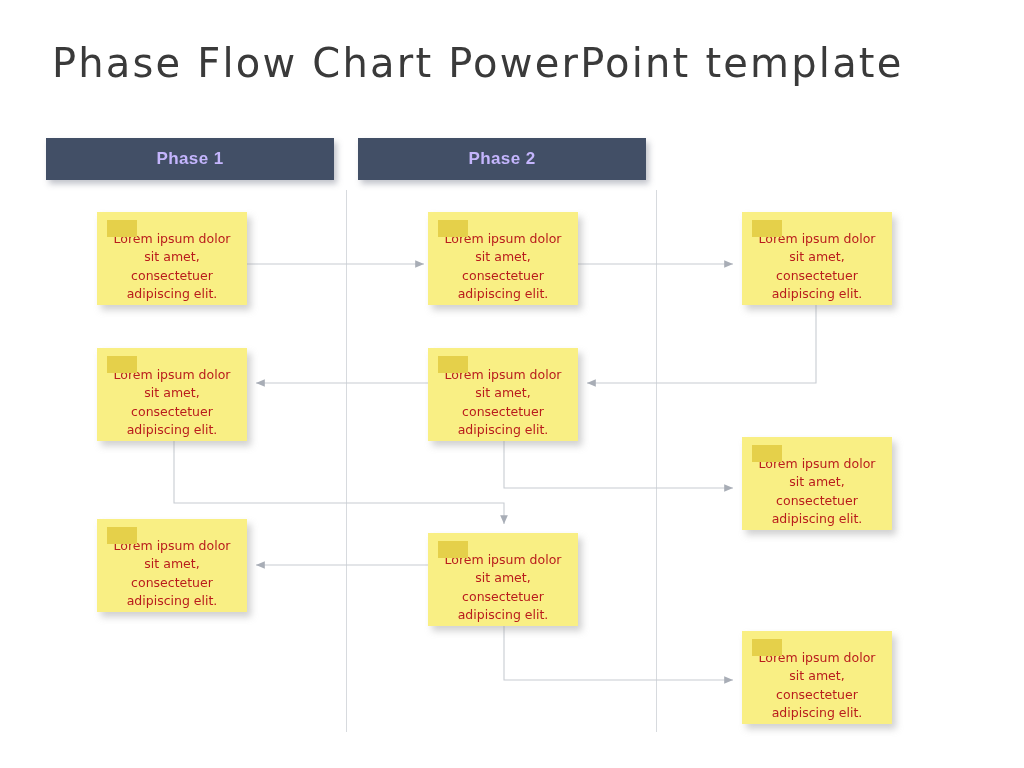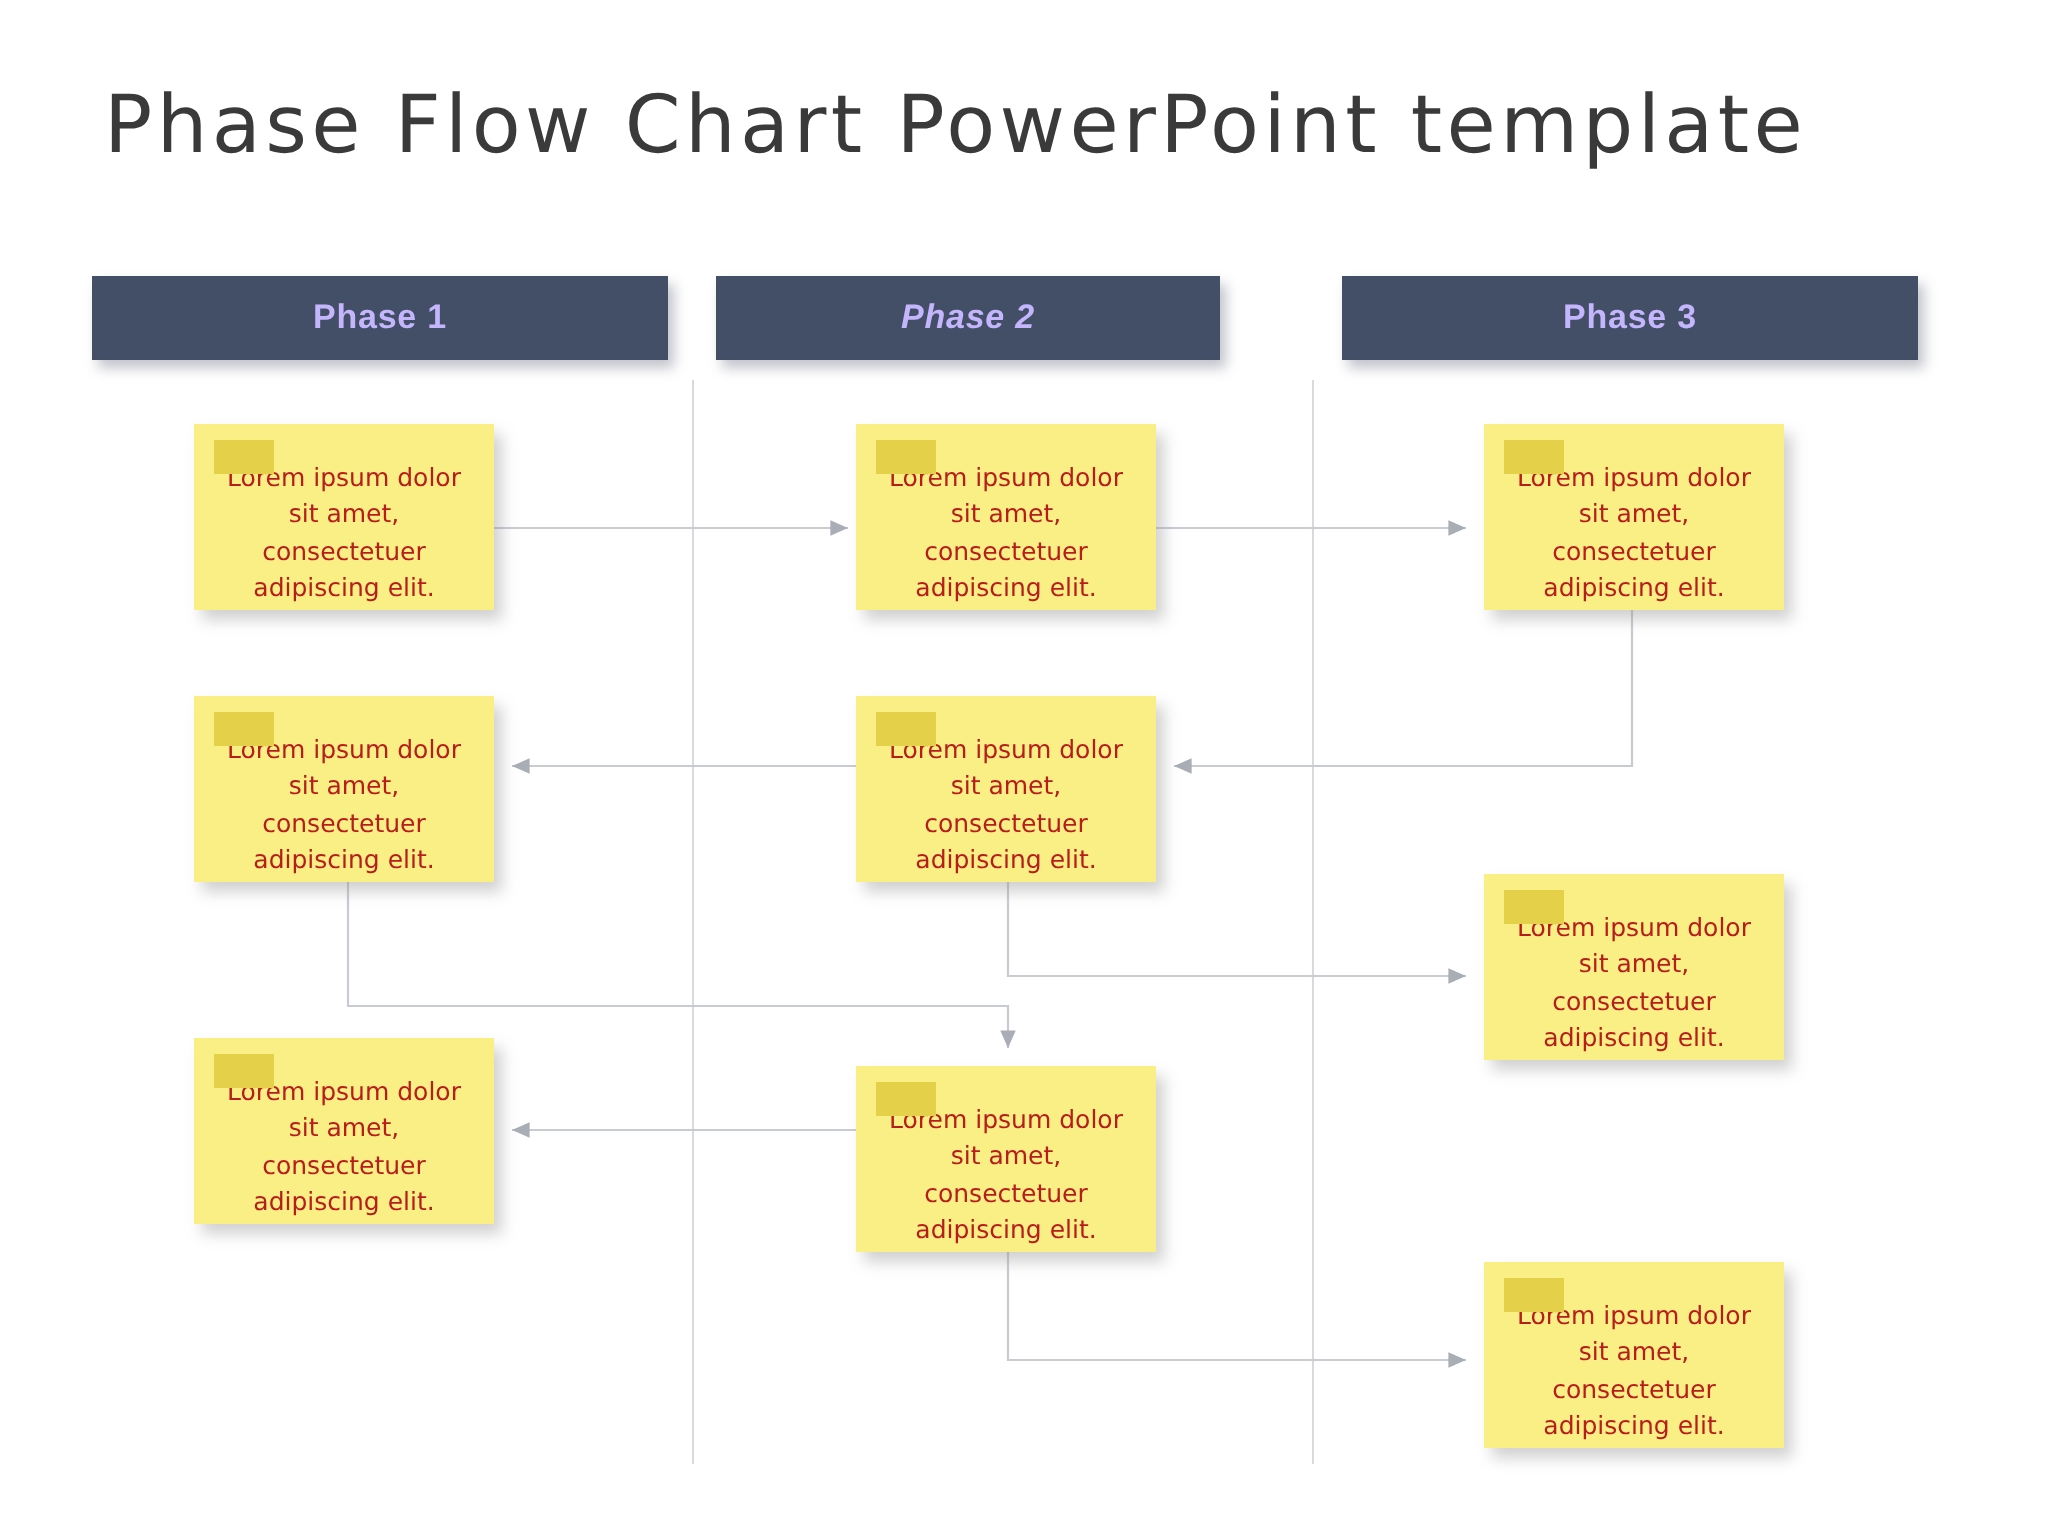--- a/index.html
+++ b/index.html
@@ -77,25 +77,22 @@
 </head>
 <body>
 
 <div id="slide">
 
   <div class="title">Phase Flow Chart PowerPoint template</div>
 
   <div class="phase-bar" style="left:46px;  top:138px; width:288px;">
     <span class="lbl">Phase 1</span>
   </div>
-  <div class="phase-bar" style="left:358px; top:138px; width:252px;font-style:italic;">
+  <div class="phase-bar" style="left:358px; top:138px; width:288px;">
     <span class="lbl">Phase 2</span>
-  </div>
-  <div class="phase-bar" style="left:671px; top:138px; width:288px;">
-    <span class="lbl">Phase 3</span>
   </div>
 
   <div class="divider" style="left:346px; top:190px; height:542px;"></div>
   <div class="divider" style="left:656px; top:190px; height:542px;"></div>
 
   <svg class="connectors" viewBox="0 0 1024 768">
     <defs>
       <marker id="arrR" markerWidth="9" markerHeight="9" refX="8" refY="4.5" orient="auto">
         <path d="M0,1 L8,4.5 L0,8 z" fill="#a8adb6"></path>
       </marker>

